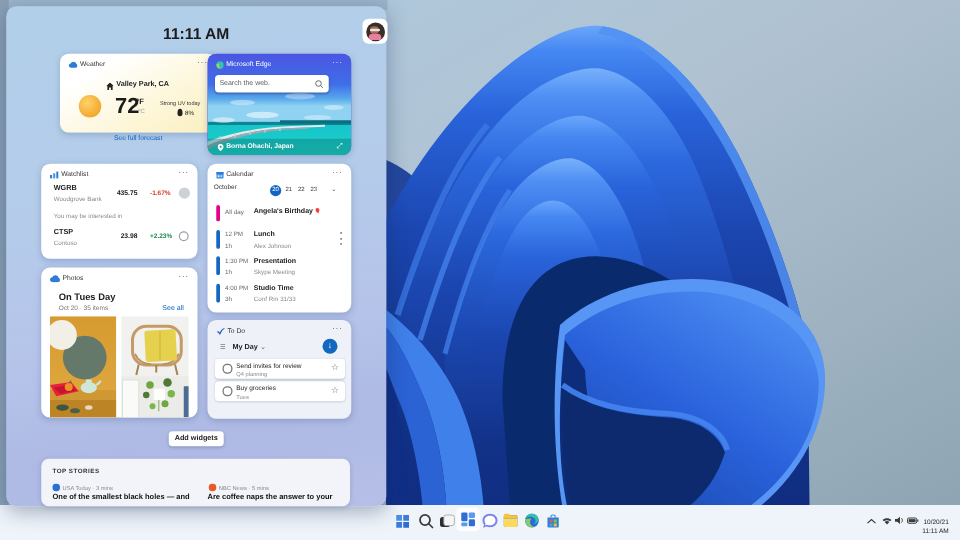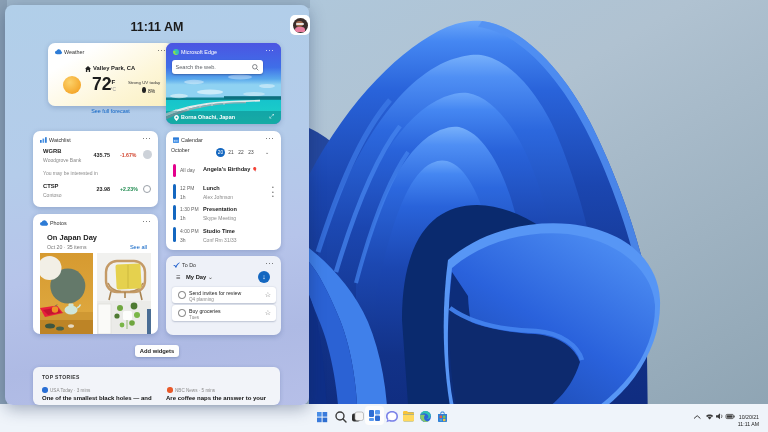--- a/index.html
+++ b/index.html
@@ -276,21 +276,21 @@
   <div style="position:absolute;left:14px;top:105.5px;font-size:5px;color:#666;">3h</div>
   <div style="position:absolute;left:37px;top:96.5px;font-size:5.6px;font-weight:bold;color:#222;">Studio Time</div>
   <div style="position:absolute;left:37px;top:105.5px;font-size:5px;color:#8a8a8a;">Conf Rm 31/33</div>
  </div>
 
  <div class="card" style="left:28px;top:209px;width:125px;height:120px;overflow:hidden;">
   <div class="hdr"><svg width="8" height="6" viewBox="0 0 10 7">
           <path d="M3,7 C1.3,7 0,5.9 0,4.5 C0,3.2 1,2.2 2.3,2.1 C2.8,0.9 4,0 5.4,0 C7.1,0 8.5,1.2 8.7,2.8 C9.5,3.1 10,3.8 10,4.7 C10,6 9,7 7.6,7 Z" fill="#2e7cd6"></path>
         </svg>Photos</div>
   <div class="dots">···</div>
-  <div style="position:absolute;left:14px;top:19px;font-size:7.5px;font-weight:600;color:#1c1c1c;">On Japan Day</div>
+  <div style="position:absolute;left:14px;top:19px;font-size:7.5px;font-weight:600;color:#1c1c1c;">On Tues Day</div>
   <div style="position:absolute;left:14px;top:30px;font-size:5.2px;color:#777;">Oct 20 · 35 items</div>
   <div style="position:absolute;right:11px;top:29.5px;font-size:5.6px;color:#0b62c4;">See all</div>
   <svg width="53" height="81" viewBox="0 0 53 81" style="position:absolute;left:7px;top:39px;">
    <defs>
           <linearGradient id="must" x1="0" y1="0" x2="0" y2="1">
             <stop offset="0" stop-color="#d69a30"></stop>
             <stop offset="1" stop-color="#e0ab42"></stop>
           </linearGradient>
         </defs>
    <rect width="53" height="81" fill="url(#must)"></rect>

